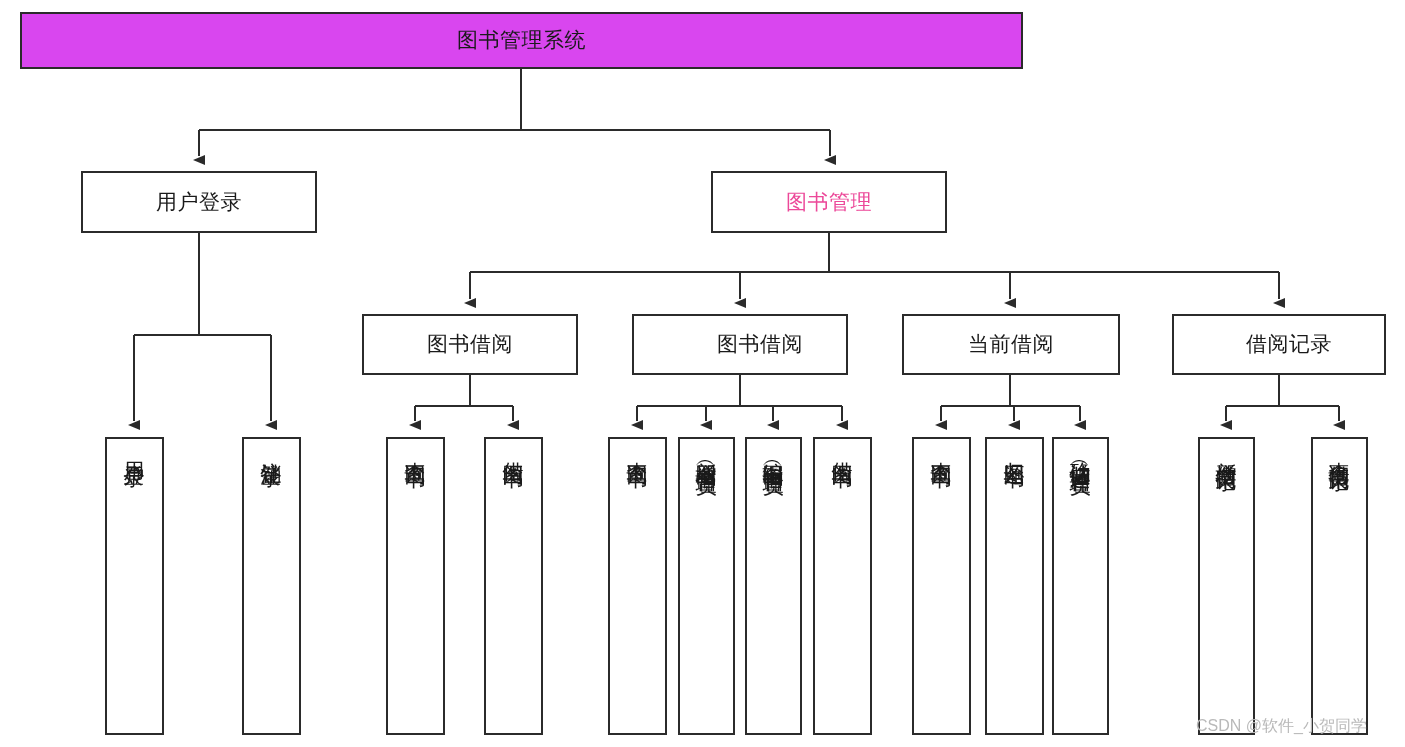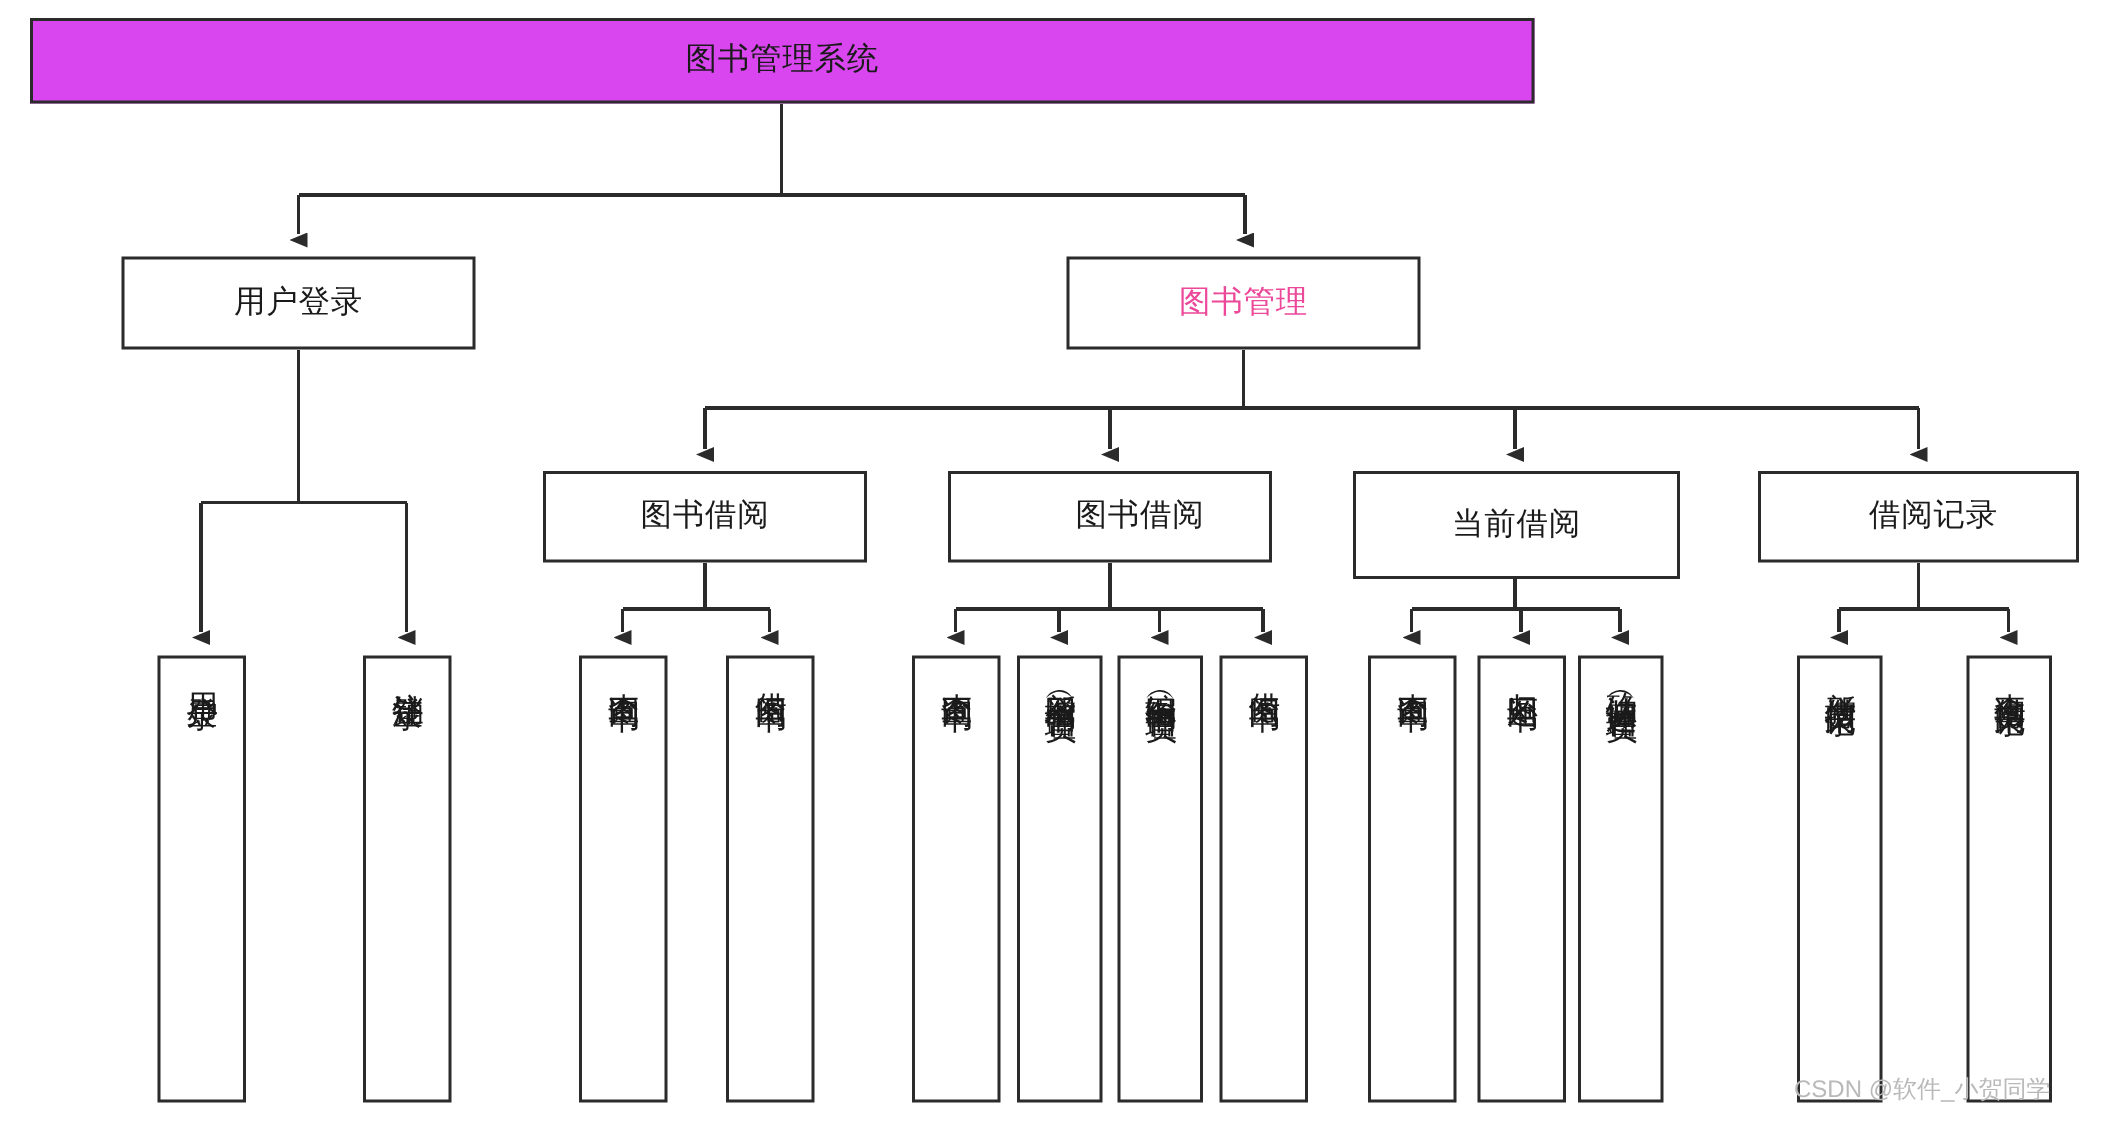--- a/index.html
+++ b/index.html
@@ -129,21 +129,21 @@
   <div class="node horiz" style="left: 711px; top: 171px; width: 236px; height: 62px; border-color: rgb(43, 43, 43); background: rgb(255, 255, 255); color: #ec4899;">
     <span class="label">图书管理</span>
   </div>
 
   <div class="node horiz" style="left: 362px; top: 314px; width: 216px; height: 61px; border-color: rgb(43, 43, 43); background: rgb(255, 255, 255); color: rgb(26, 26, 26);">
     <span class="label">图书借阅</span>
   </div>
   <div class="node horiz" style="left: 632px; top: 314px; width: 216px; height: 61px; border-color: rgb(43, 43, 43); background: rgb(255, 255, 255); color: rgb(26, 26, 26); padding-left: 40px;">
     <span class="label">图书借阅</span>
   </div>
-  <div class="node horiz" style="left: 902px; top: 314px; width: 218px; height: 72px; border-color: rgb(43, 43, 43); background: rgb(255, 255, 255); color: rgb(26, 26, 26);">
+  <div class="node horiz" style="left: 902px; top: 314px; width: 218px; height: 61px; border-color: rgb(43, 43, 43); background: rgb(255, 255, 255); color: rgb(26, 26, 26);">
     <span class="label">当前借阅</span>
   </div>
   <div class="node horiz" style="left: 1172px; top: 314px; width: 214px; height: 61px; border-color: rgb(43, 43, 43); background: rgb(255, 255, 255); color: rgb(26, 26, 26); padding-left: 20px;">
     <span class="label">借阅记录</span>
   </div>
 
   <div class="node vert" style="left: 105px; top: 437px; width: 59px; height: 298px; border-color: rgb(43, 43, 43); background: rgb(255, 255, 255); color: rgb(26, 26, 26);">
     <span class="label">用户登录</span>
   </div>
   <div class="node vert" style="left: 242px; top: 437px; width: 59px; height: 298px; border-color: rgb(43, 43, 43); background: rgb(255, 255, 255); color: rgb(26, 26, 26);">

